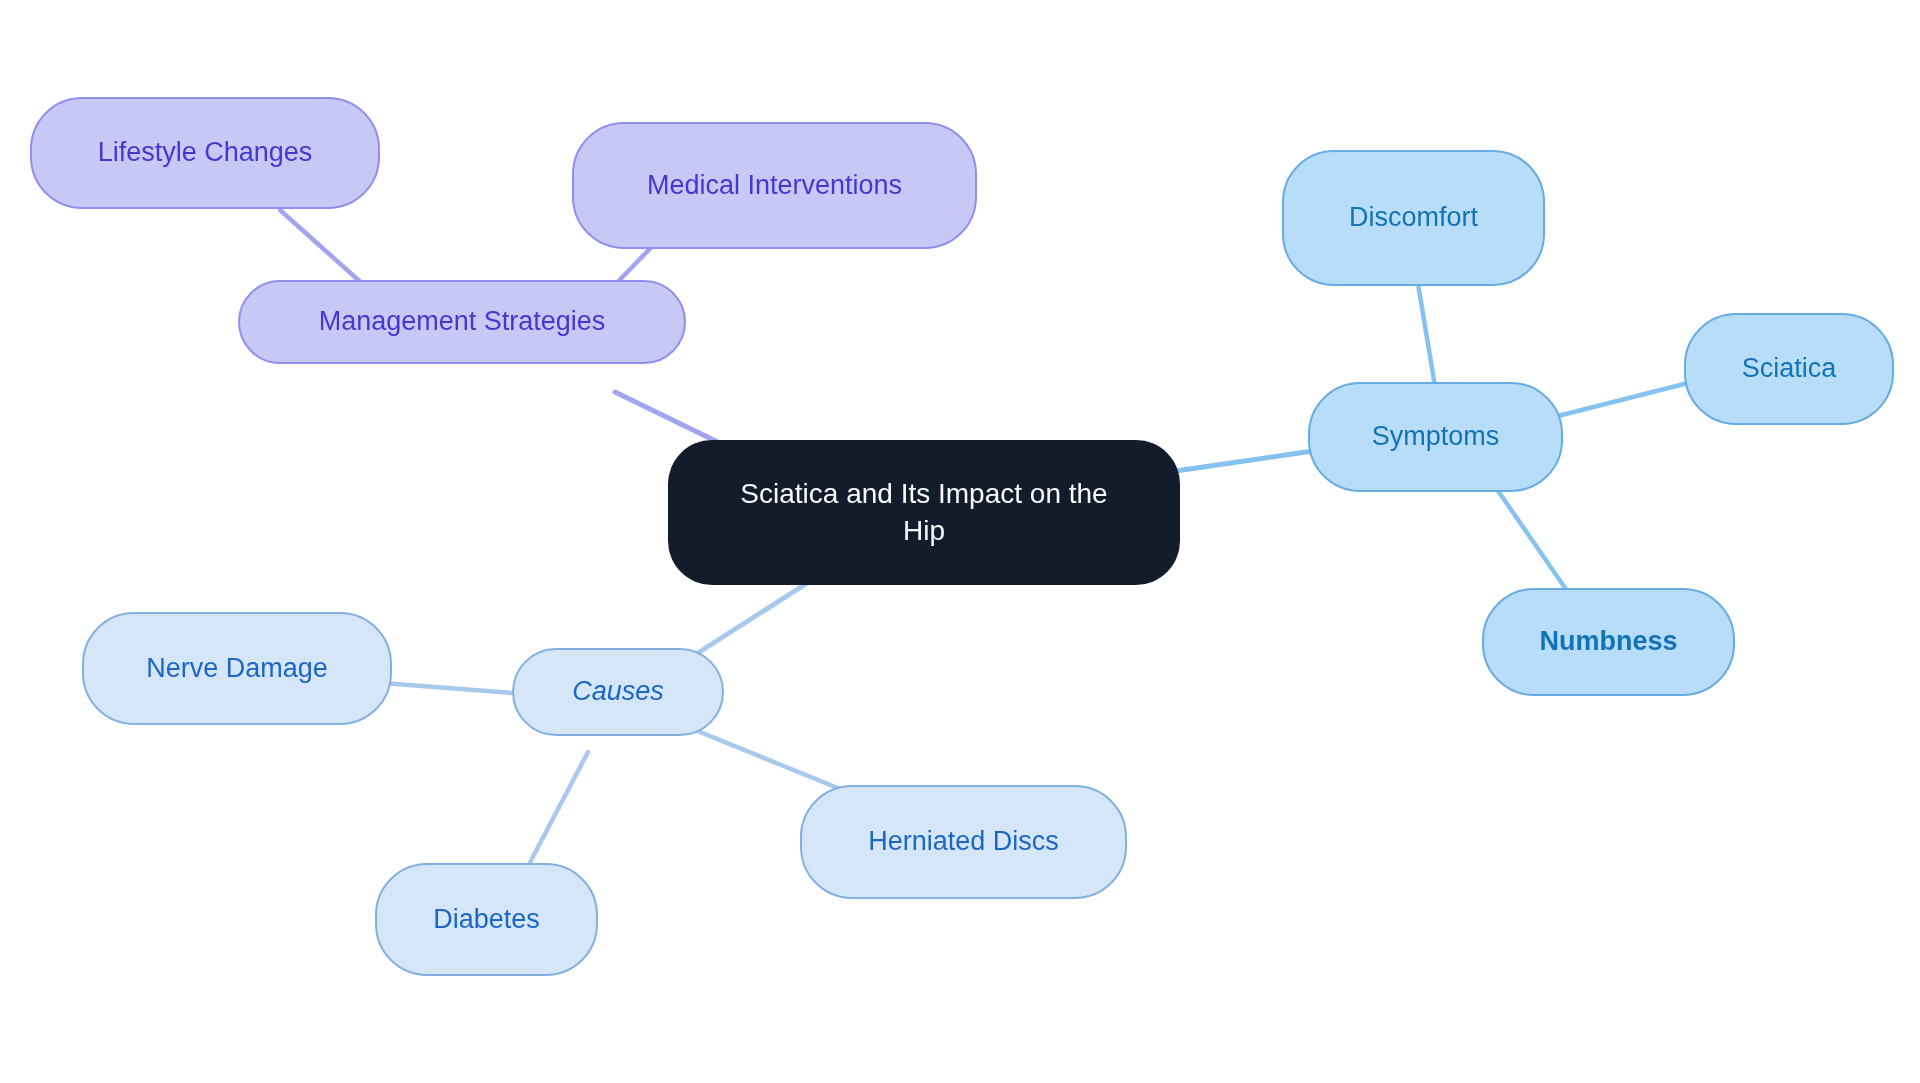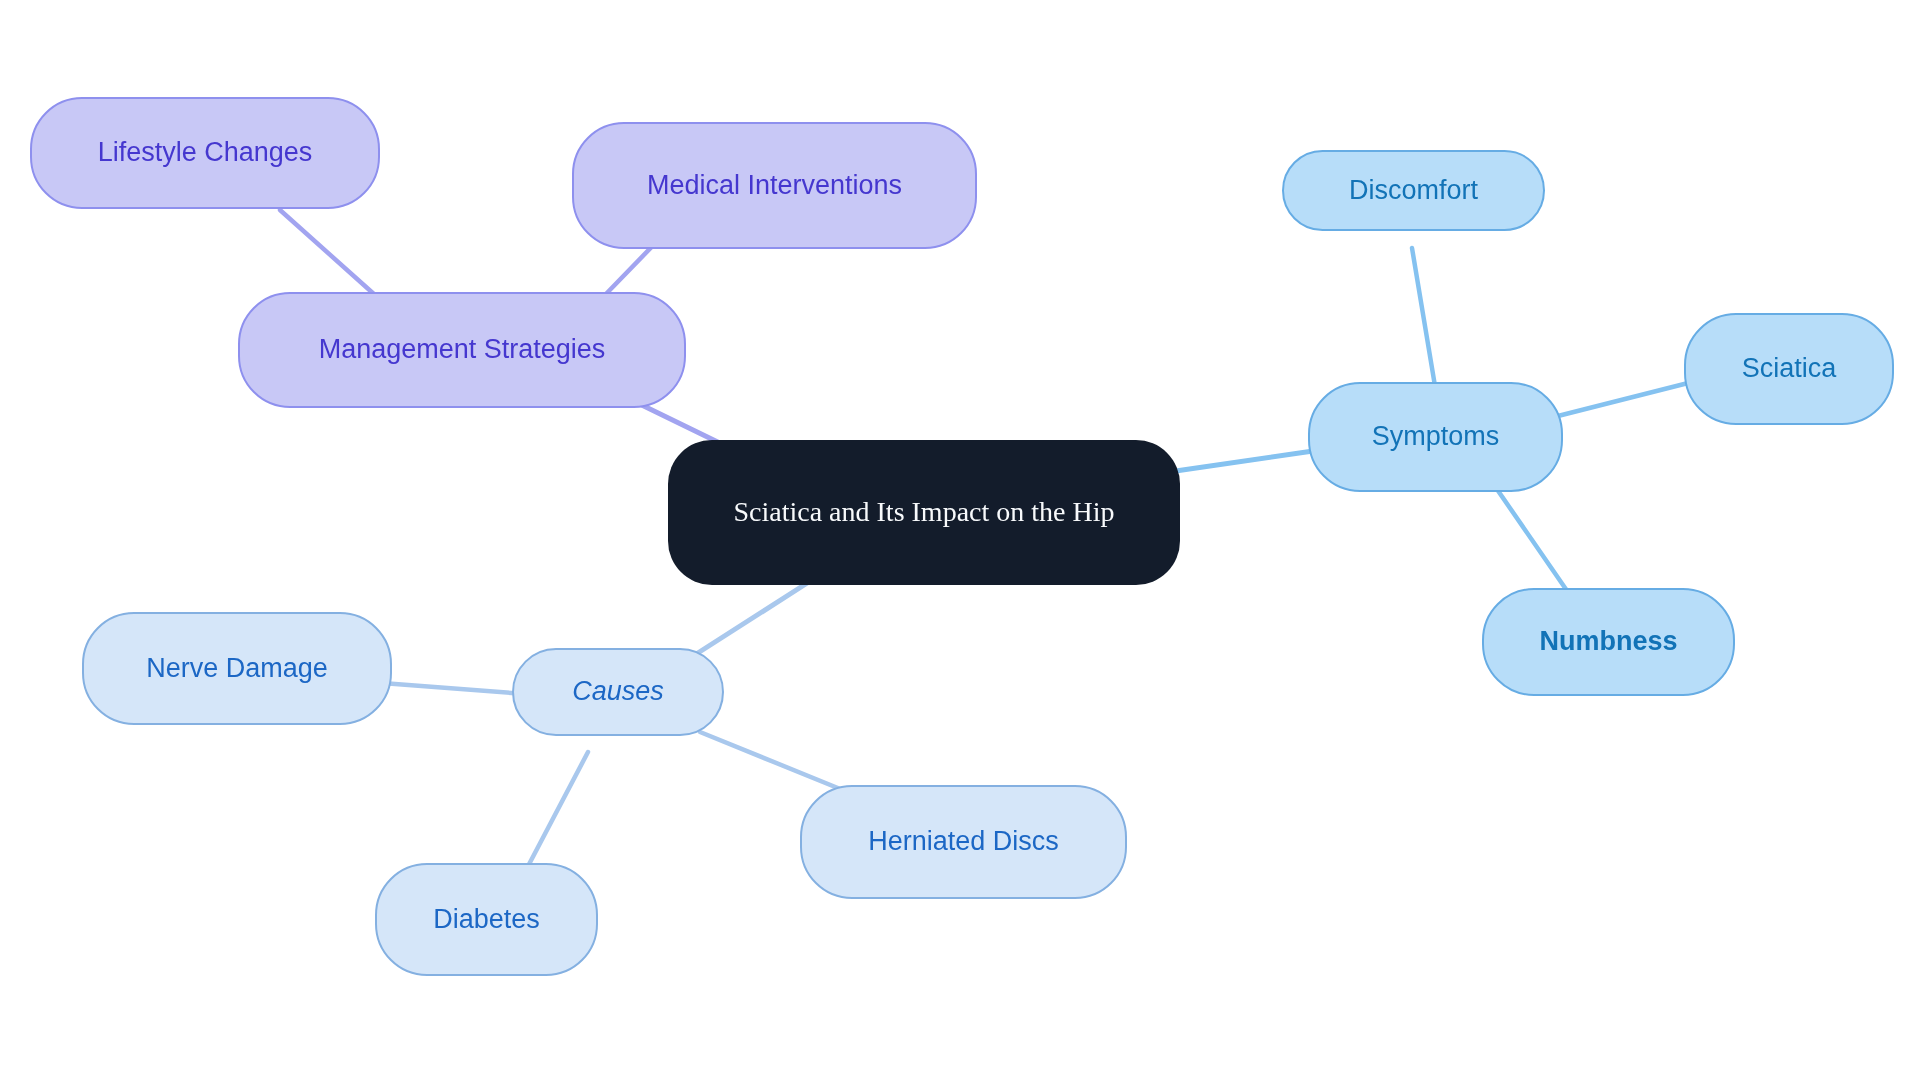--- a/index.html
+++ b/index.html
@@ -37,21 +37,20 @@
     font-size: 27px;
     border-radius: 52px;
     line-height: 1.3;
   }
   .node-center {
     background: var(--center-bg, #131c2b);
     color: var(--center-text, #f8fafc);
     border-radius: 44px;
     font-size: 28px;
     padding: 0 48px;
-    font-family: Liberation Serif, serif;
   }
   .node-purple {
     background: var(--purple-fill, #c8c8f6);
     border: 2.5px solid var(--purple-border, #8e90ee);
     color: var(--purple-text, #4537cf);
   }
   .node-blue {
     background: var(--blue-fill, #b7ddf9);
     border: 2.5px solid var(--blue-border, #66ace4);
     color: var(--blue-text, #1273b7);
@@ -78,37 +77,37 @@
     <line class="edge e-pale e-main" x1="815" y1="578" x2="690" y2="658"></line>
     <line class="edge e-pale" x1="382" y1="683" x2="525" y2="694"></line>
     <line class="edge e-pale" x1="588" y1="752" x2="526" y2="870"></line>
     <line class="edge e-pale" x1="700" y1="732" x2="855" y2="795"></line>
   </svg>
 
   <div class="node node-center" style="left:668px; top:440px; width:512px; height:145px;">
     <span>Sciatica and Its Impact on the Hip</span>
   </div>
 
-  <div class="node node-purple" style="left:238px; top:292px; width:448px; height:116px;">
+  <div class="node node-purple" style="left:238px; top:280px; width:448px; height:84px;">
     <span>Management Strategies</span>
   </div>
 
   <div class="node node-purple" style="left:30px; top:97px; width:350px; height:112px;">
     <span>Lifestyle Changes</span>
   </div>
 
   <div class="node node-purple" style="left:572px; top:122px; width:405px; height:127px;">
     <span>Medical Interventions</span>
   </div>
 
   <div class="node node-blue" style="left:1308px; top:382px; width:255px; height:110px;">
     <span>Symptoms</span>
   </div>
 
-  <div class="node node-blue" style="left:1282px; top:150px; width:263px; height:81px;">
+  <div class="node node-blue" style="left:1282px; top:150px; width:263px; height:136px;">
     <span>Discomfort</span>
   </div>
 
   <div class="node node-blue" style="left:1684px; top:313px; width:210px; height:112px;">
     <span>Sciatica</span>
   </div>
 
   <div class="node node-blue" style="left:1482px; top:588px; width:253px; height:108px;font-weight:bold;">
     <span>Numbness</span>
   </div>

